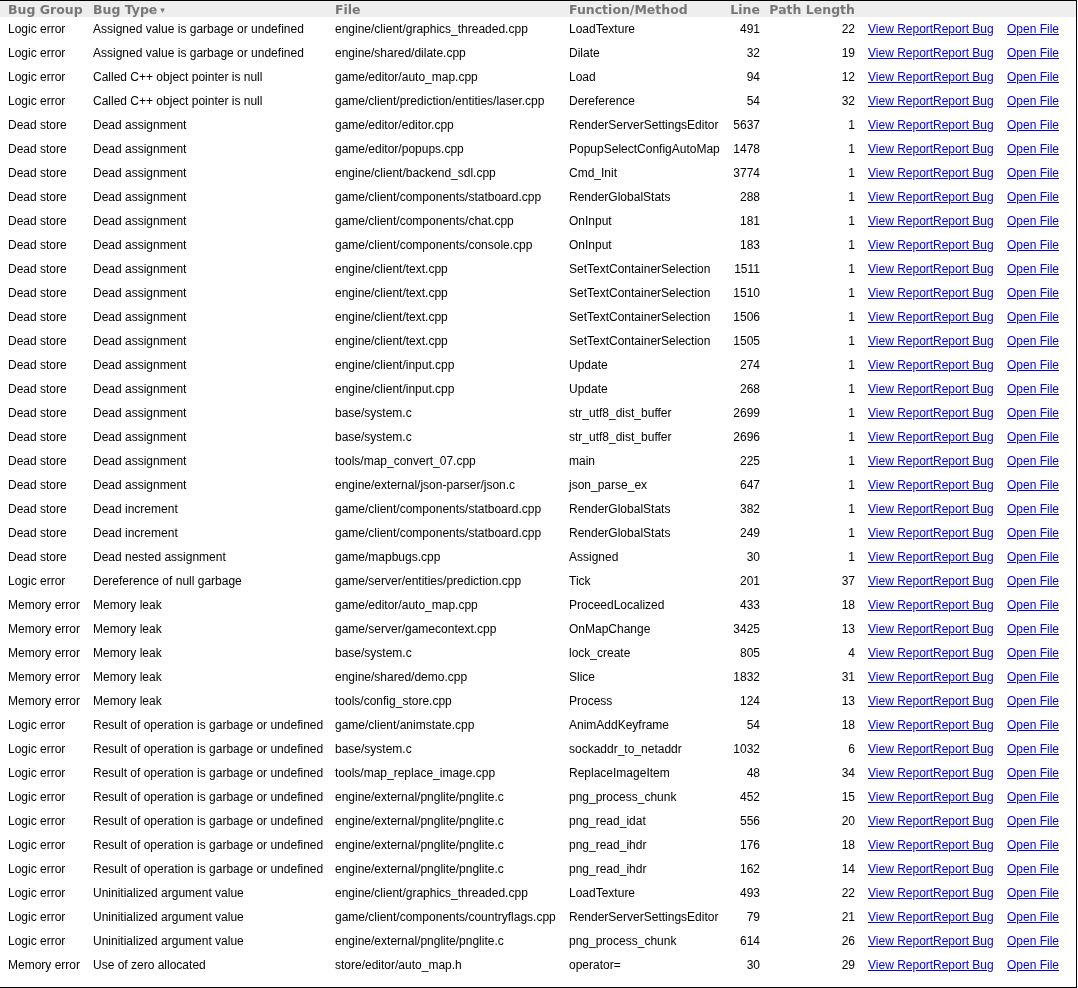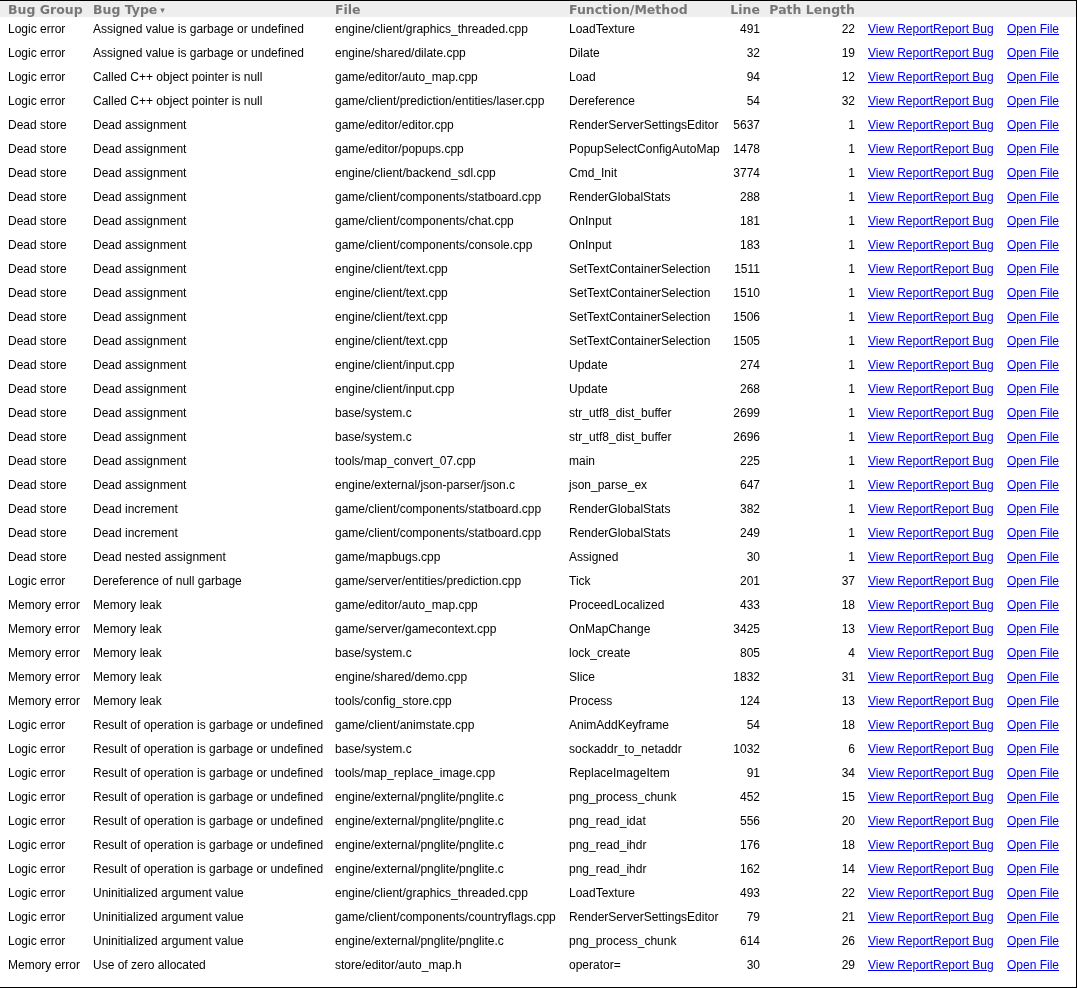--- a/index.html
+++ b/index.html
@@ -451,21 +451,21 @@
     <td class="link-view"><a>View Report</a></td>
     <td class="link-bug"><a>Report Bug</a></td>
     <td class="link-open"><a>Open File</a></td>
   </tr>
 
   <tr>
     <td>Logic error</td>
     <td>Result of operation is garbage or undefined</td>
     <td>tools/map_replace_image.cpp</td>
     <td>ReplaceImageItem</td>
-    <td class="num">91</td>
+    <td class="num">48</td>
     <td class="num">34</td>
     <td class="link-view"><a>View Report</a></td>
     <td class="link-bug"><a>Report Bug</a></td>
     <td class="link-open"><a>Open File</a></td>
   </tr>
 
   <tr>
     <td>Logic error</td>
     <td>Result of operation is garbage or undefined</td>
     <td>engine/external/pnglite/pnglite.c</td>

